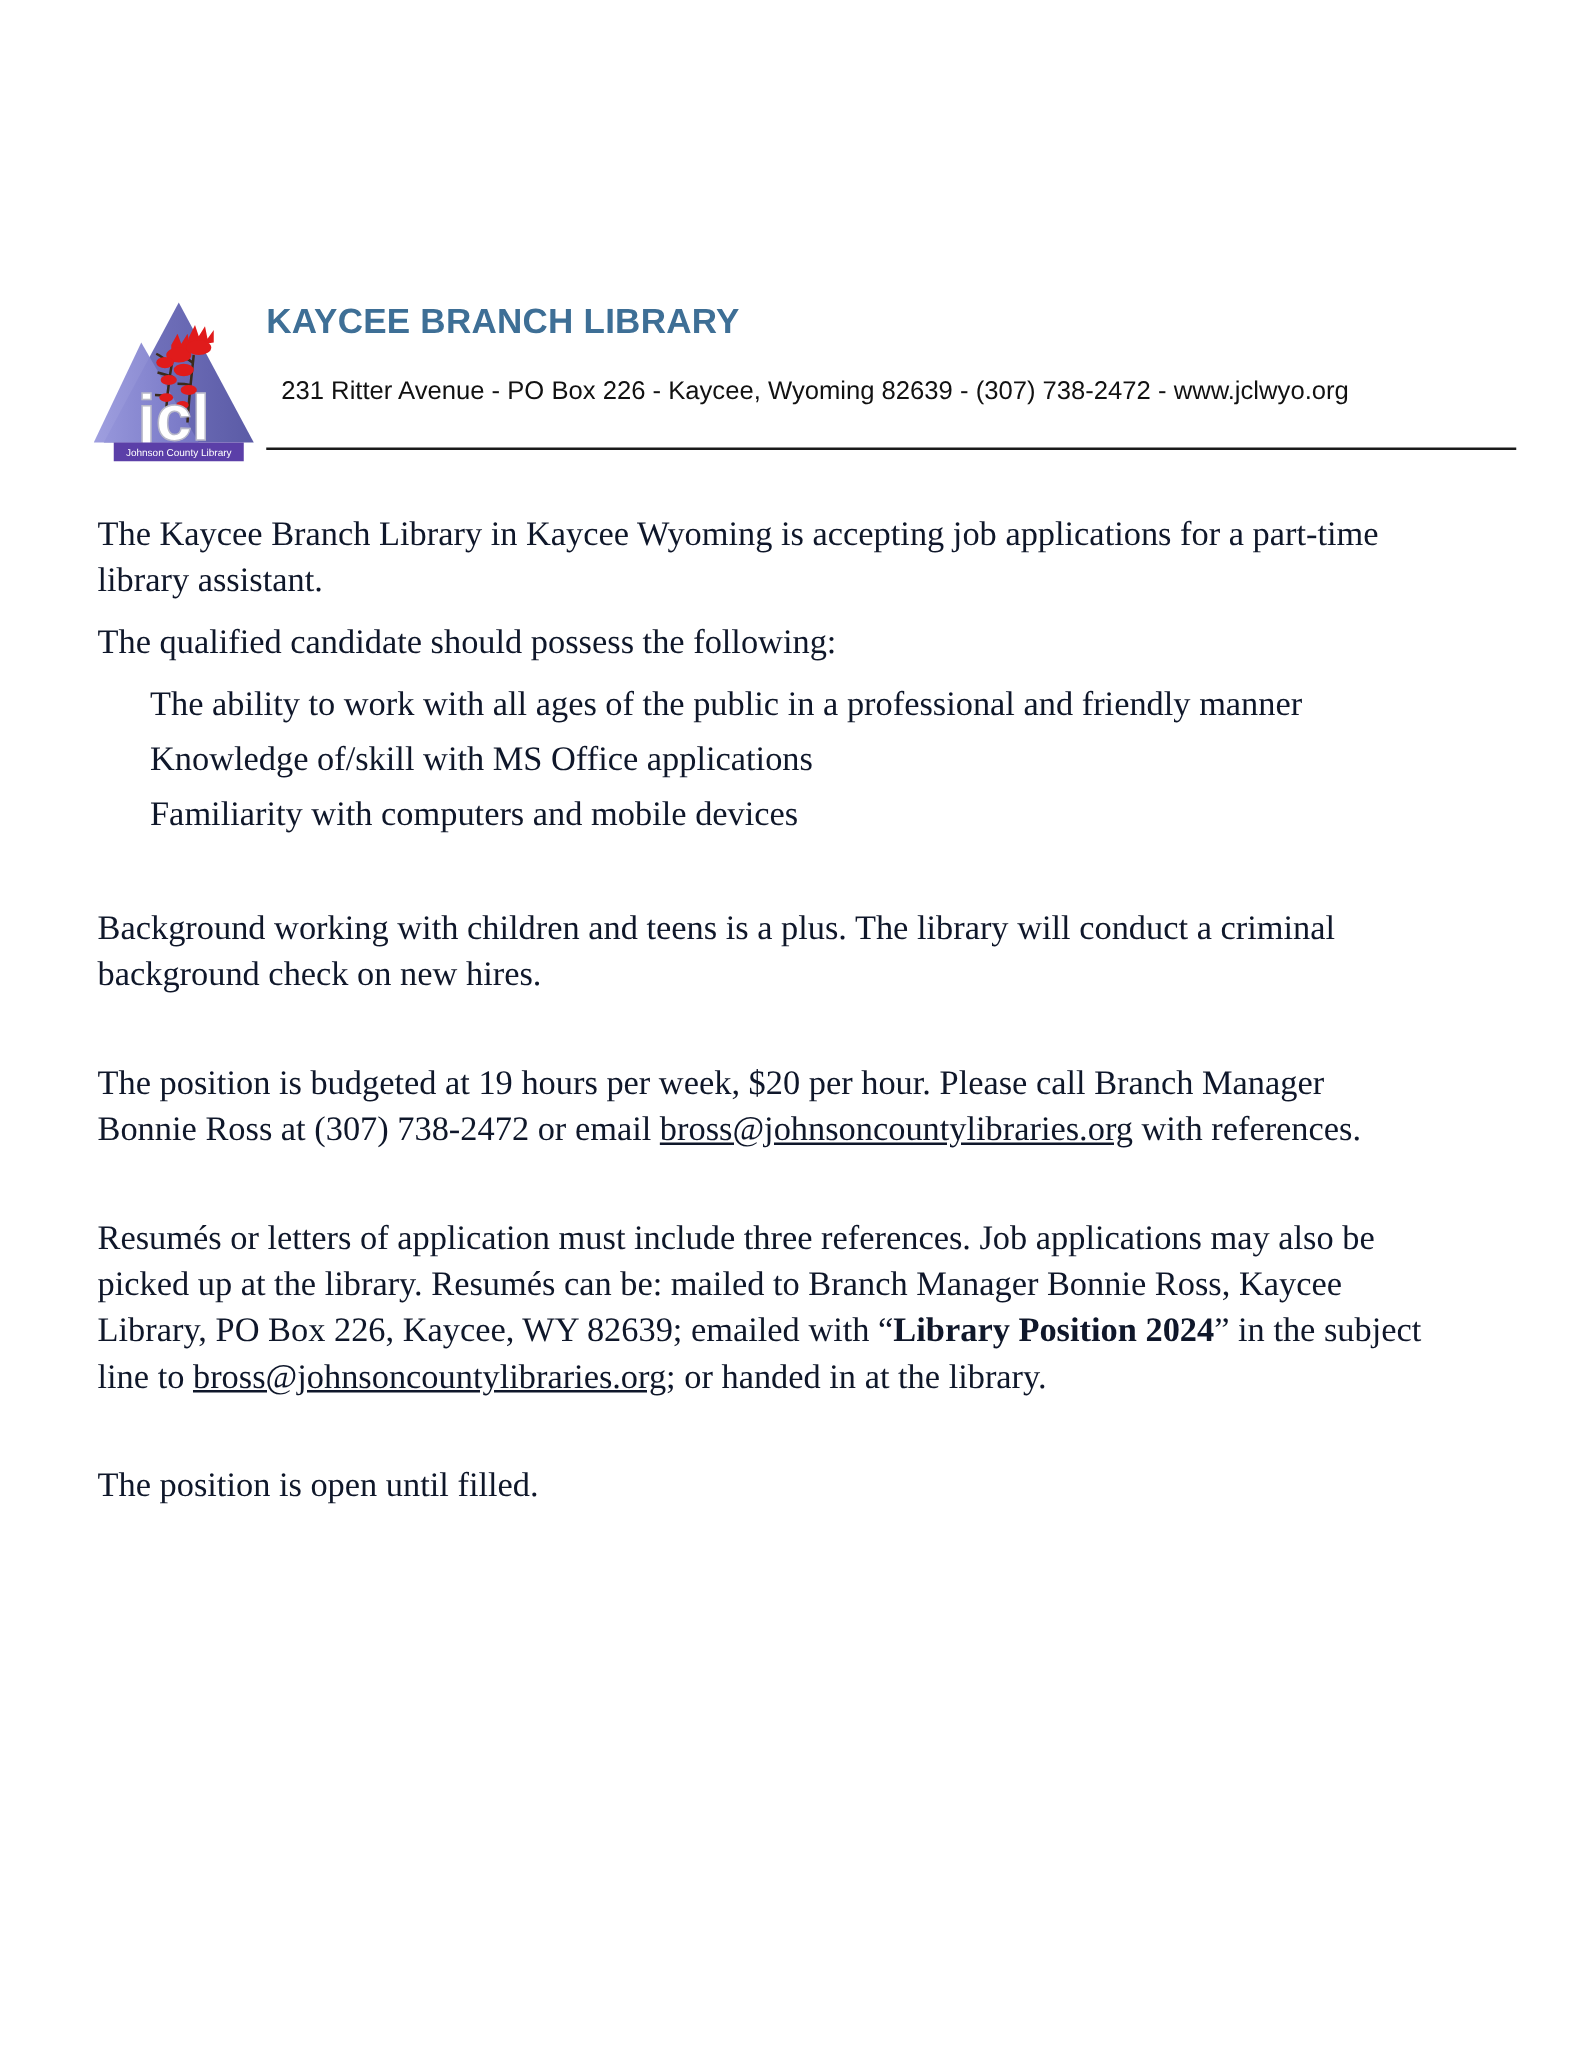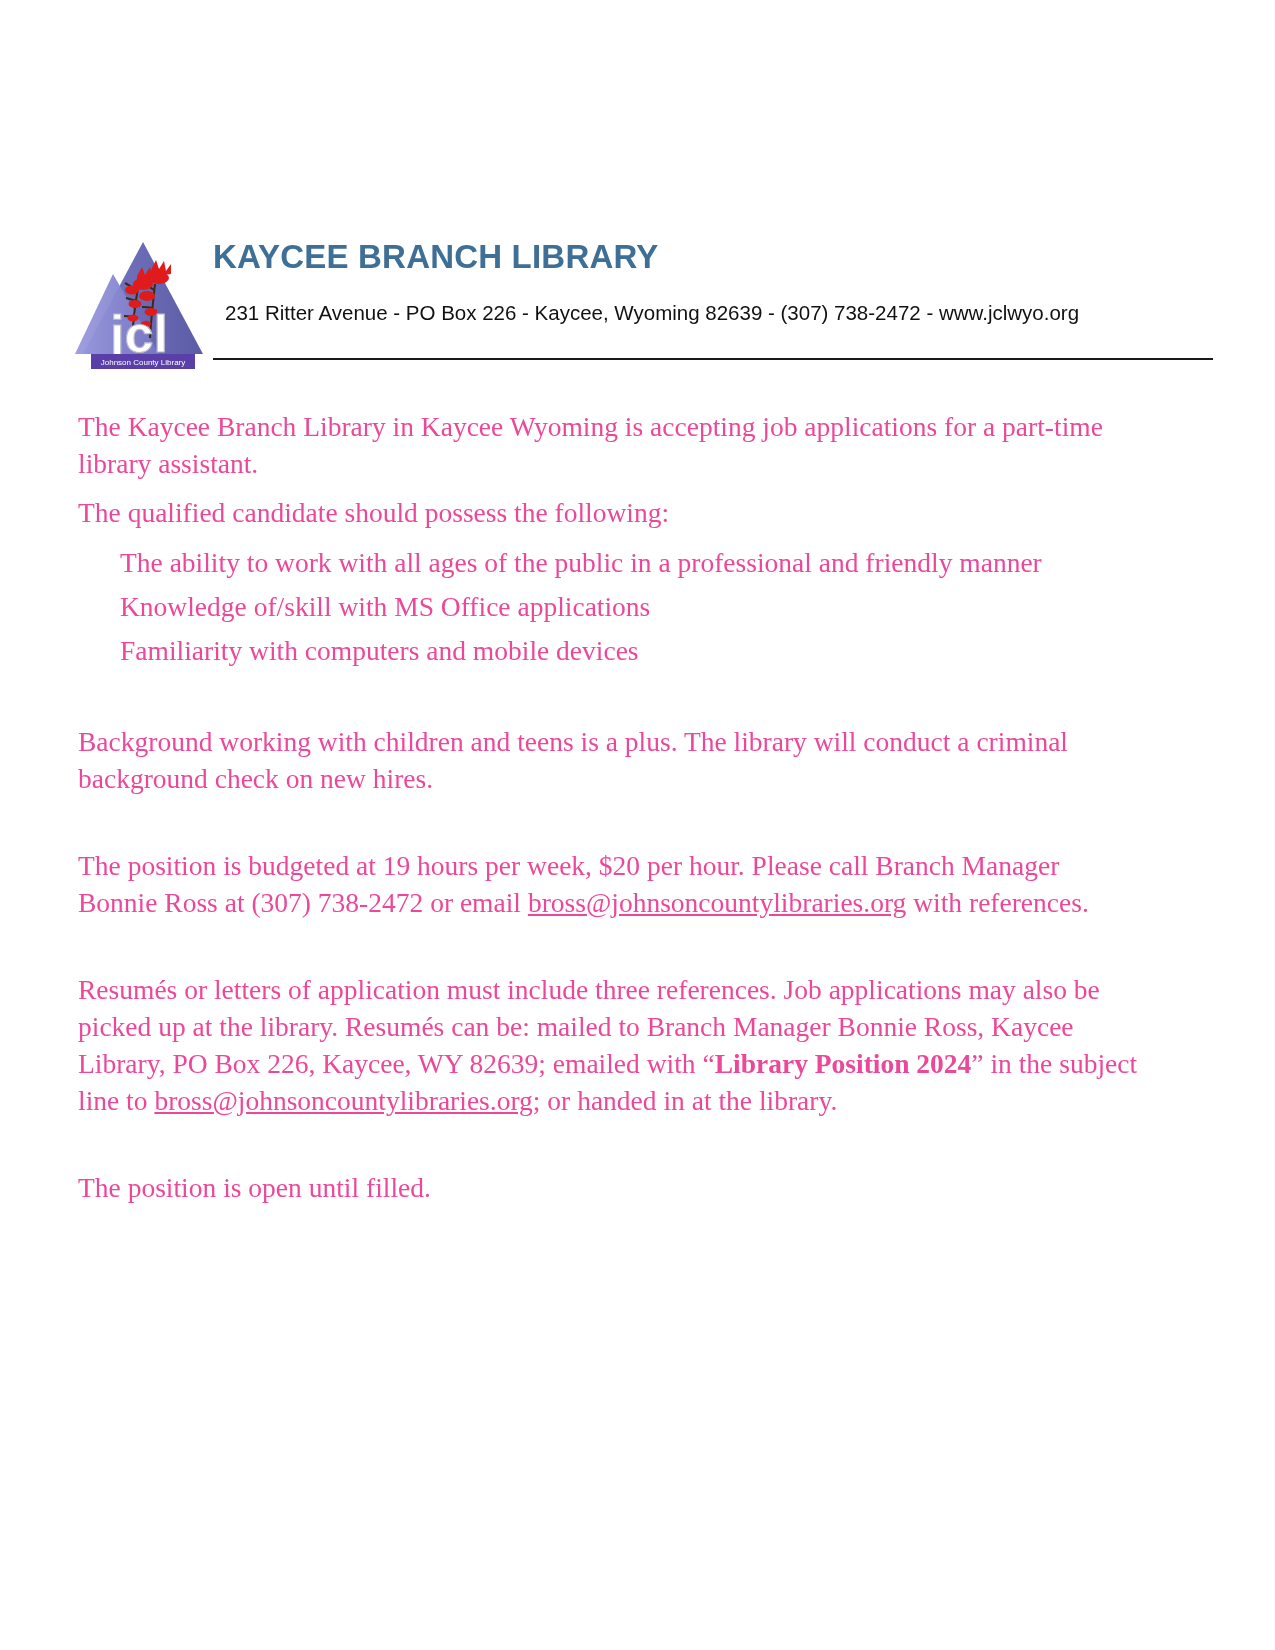--- a/index.html
+++ b/index.html
@@ -44,21 +44,21 @@
   .header-text {
     position: absolute;
     left: 138px;
     top: 0px;
     width: 932px;
   }
 
   .org-title {
     font-family: "Liberation Sans", "DejaVu Sans", sans-serif;
     font-weight: bold;
-    font-size: 33px;
+    font-size: 28px;
     letter-spacing: 0.2px;
     color: #3e6f96;
     line-height: 42px;
     margin: 14px 0 0 0;
     white-space: nowrap;
   }
 
   .org-address {
     font-family: "Liberation Sans", "DejaVu Sans", sans-serif;
     font-size: 20.5px;
@@ -78,21 +78,21 @@
   }
 
   
   .content {
     position: absolute;
     left: 78px;
     top: 408px;
     width: 1065px;
     font-size: 27.5px;
     line-height: 37px;
-    color: #ec4899;
+    color: #0f172a;
     text-align: left;
   }
 
   .para {
     margin: 0 0 0 0;
   }
 
   .list {
     margin: 10px 0 0 0;
     padding: 0;

